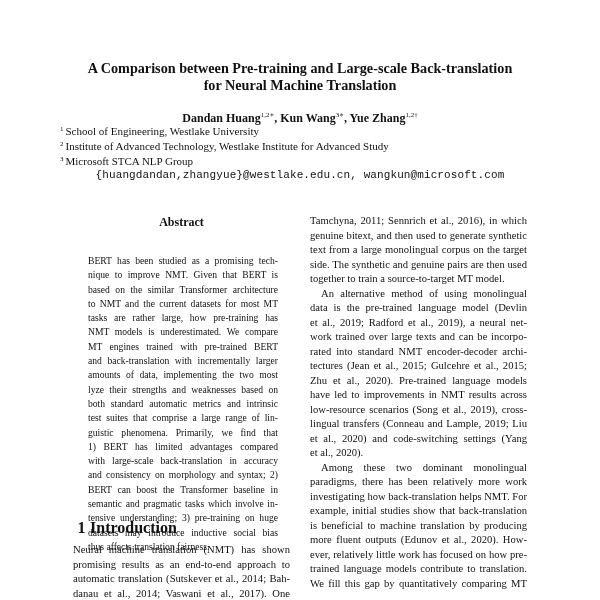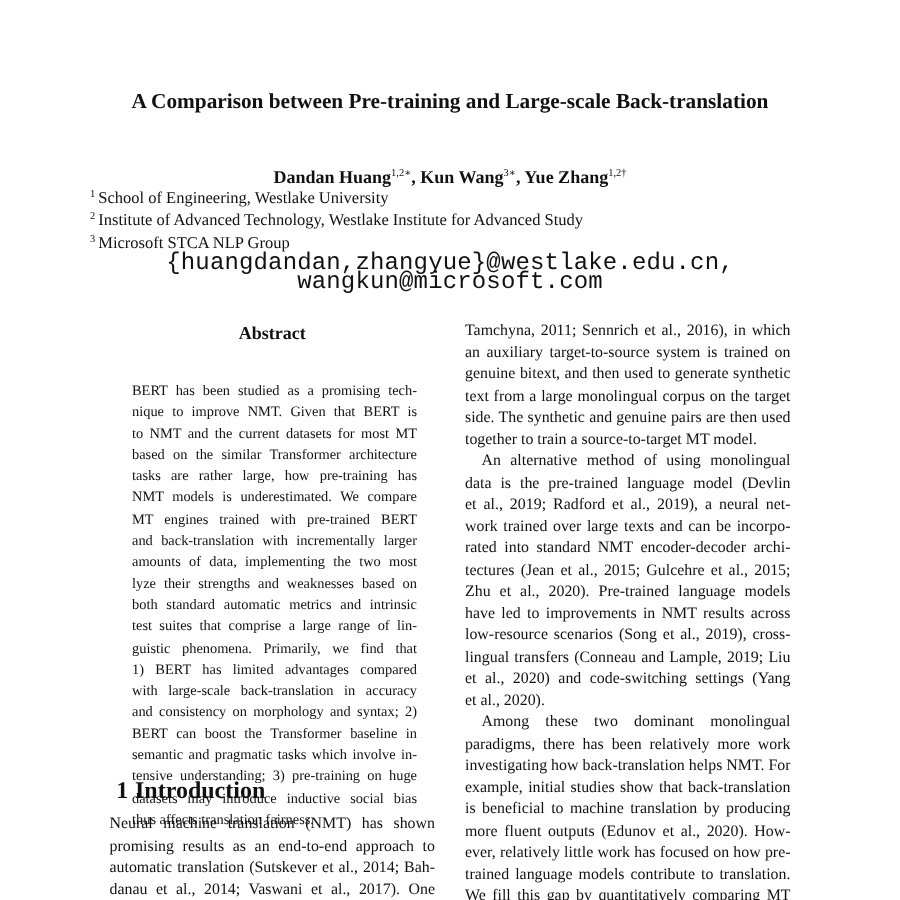--- a/index.html
+++ b/index.html
@@ -9,21 +9,21 @@
 
   .title { position: absolute; left: 60px; width: 480px; top: 60px;
            text-align: center; font-weight: bold; font-size: 14.2px; line-height: 17px; }
   .authors { position: absolute; left: 60px; width: 480px; top: 108px;
              text-align: center; font-weight: bold; font-size: 12px; line-height: 14px; }
   .authors sup { font-size: 7px; font-weight: normal; vertical-align: 5px; }
   .affil { position: absolute; left: 60px; width: 480px; 
            font-size: 11px; line-height: 13px; }
   .affil sup { font-size: 7px; vertical-align: 4px; margin-right: 2px; }
   .email { position: absolute; left: 40px; width: 520px; top: 169px; text-align: center;
-           font-family: "Liberation Mono", "DejaVu Sans Mono", monospace; font-size: 16px; line-height: 13px; letter-spacing: 0.1px; }
+           font-family: "Liberation Mono", "DejaVu Sans Mono", monospace; font-size: 11px; line-height: 13px; letter-spacing: 0.1px; }
 
   .abs-head { position: absolute; left: 73px; width: 217px; top: 215px; text-align: center;
               font-weight: bold; font-size: 12px; line-height: 14px; }
   .abs-body { position: absolute; left: 88px; width: 190px; top: 236px;
               font-size: 9.6px; line-height: 14.3px; text-align: justify; margin-top: 18px; }
   .abs-body .ln { display: block; white-space: nowrap; text-align-last: justify; text-align: justify; }
   .abs-body .ln.last { text-align-last: left; }
 
   .sec-head { position: absolute; left: 73px; top: 521px; font-weight: bold; font-size: 16px; line-height: 14px; text-align: center; }
   .sec-head .num { display: inline-block; width: 17px; }
@@ -36,20 +36,21 @@
   .ln.last { text-align-last: left; }
   .ln.indent { padding-left: 11px; }
 </style>
 </head>
 <body>
 
 <div class="page">
 
   <div class="title">
     <div>A Comparison between Pre-training and Large-scale Back-translation</div>
+    <div>for Neural Machine Translation</div>
   </div>
 
   <div class="authors">
     <span>Dandan Huang</span><sup>1,2∗</sup>,
     <span>Kun Wang</span><sup>3∗</sup>,
     <span>Yue Zhang</span><sup>1,2†</sup>
   </div>
 
   <div class="affil" style="top:123px;">
     <sup>1</sup><span>School of Engineering, Westlake University</span>
@@ -60,22 +61,22 @@
   <div class="affil" style="top:153px;">
     <sup>3</sup><span>Microsoft STCA NLP Group</span>
   </div>
 
   <div class="email">{huangdandan,zhangyue}@westlake.edu.cn, wangkun@microsoft.com</div>
 
   <div class="abs-head">Abstract</div>
   <div class="abs-body" id="abs-body">
       <span class="ln">BERT has been studied as a promising tech-</span>
       <span class="ln">nique to improve NMT. Given that BERT is</span>
+      <span class="ln">based on the similar Transformer architecture</span>
       <span class="ln">to NMT and the current datasets for most MT</span>
-      <span class="ln">based on the similar Transformer architecture</span>
       <span class="ln">tasks are rather large, how pre-training has</span>
       <span class="ln">NMT models is underestimated. We compare</span>
       <span class="ln">MT engines trained with pre-trained BERT</span>
       <span class="ln">and back-translation with incrementally larger</span>
       <span class="ln">amounts of data, implementing the two most</span>
       <span class="ln">lyze their strengths and weaknesses based on</span>
       <span class="ln">both standard automatic metrics and intrinsic</span>
       <span class="ln">test suites that comprise a large range of lin-</span>
       <span class="ln">guistic phenomena. Primarily, we find that</span>
       <span class="ln">1) BERT has limited advantages compared</span>
@@ -93,21 +94,20 @@
   </div>
   <div class="intro-body" id="intro-body">
       <span class="ln">Neural machine translation (NMT) has shown</span>
       <span class="ln">promising results as an end-to-end approach to</span>
       <span class="ln">automatic translation (Sutskever et al., 2014; Bah-</span>
       <span class="ln">danau et al., 2014; Vaswani et al., 2017). One</span>
     </div>
 
   <div class="right-col" id="right-col">
       <span class="ln">Tamchyna, 2011; Sennrich et al., 2016), in which</span>
-      <span class="ln">an auxiliary target-to-source system is trained on</span>
       <span class="ln">genuine bitext, and then used to generate synthetic</span>
       <span class="ln">text from a large monolingual corpus on the target</span>
       <span class="ln">side. The synthetic and genuine pairs are then used</span>
       <span class="ln last">together to train a source-to-target MT model.</span>
       <span class="ln indent">An alternative method of using monolingual</span>
       <span class="ln">data is the pre-trained language model (Devlin</span>
       <span class="ln">et al., 2019; Radford et al., 2019), a neural net-</span>
       <span class="ln">work trained over large texts and can be incorpo-</span>
       <span class="ln">rated into standard NMT encoder-decoder archi-</span>
       <span class="ln">tectures (Jean et al., 2015; Gulcehre et al., 2015;</span>

